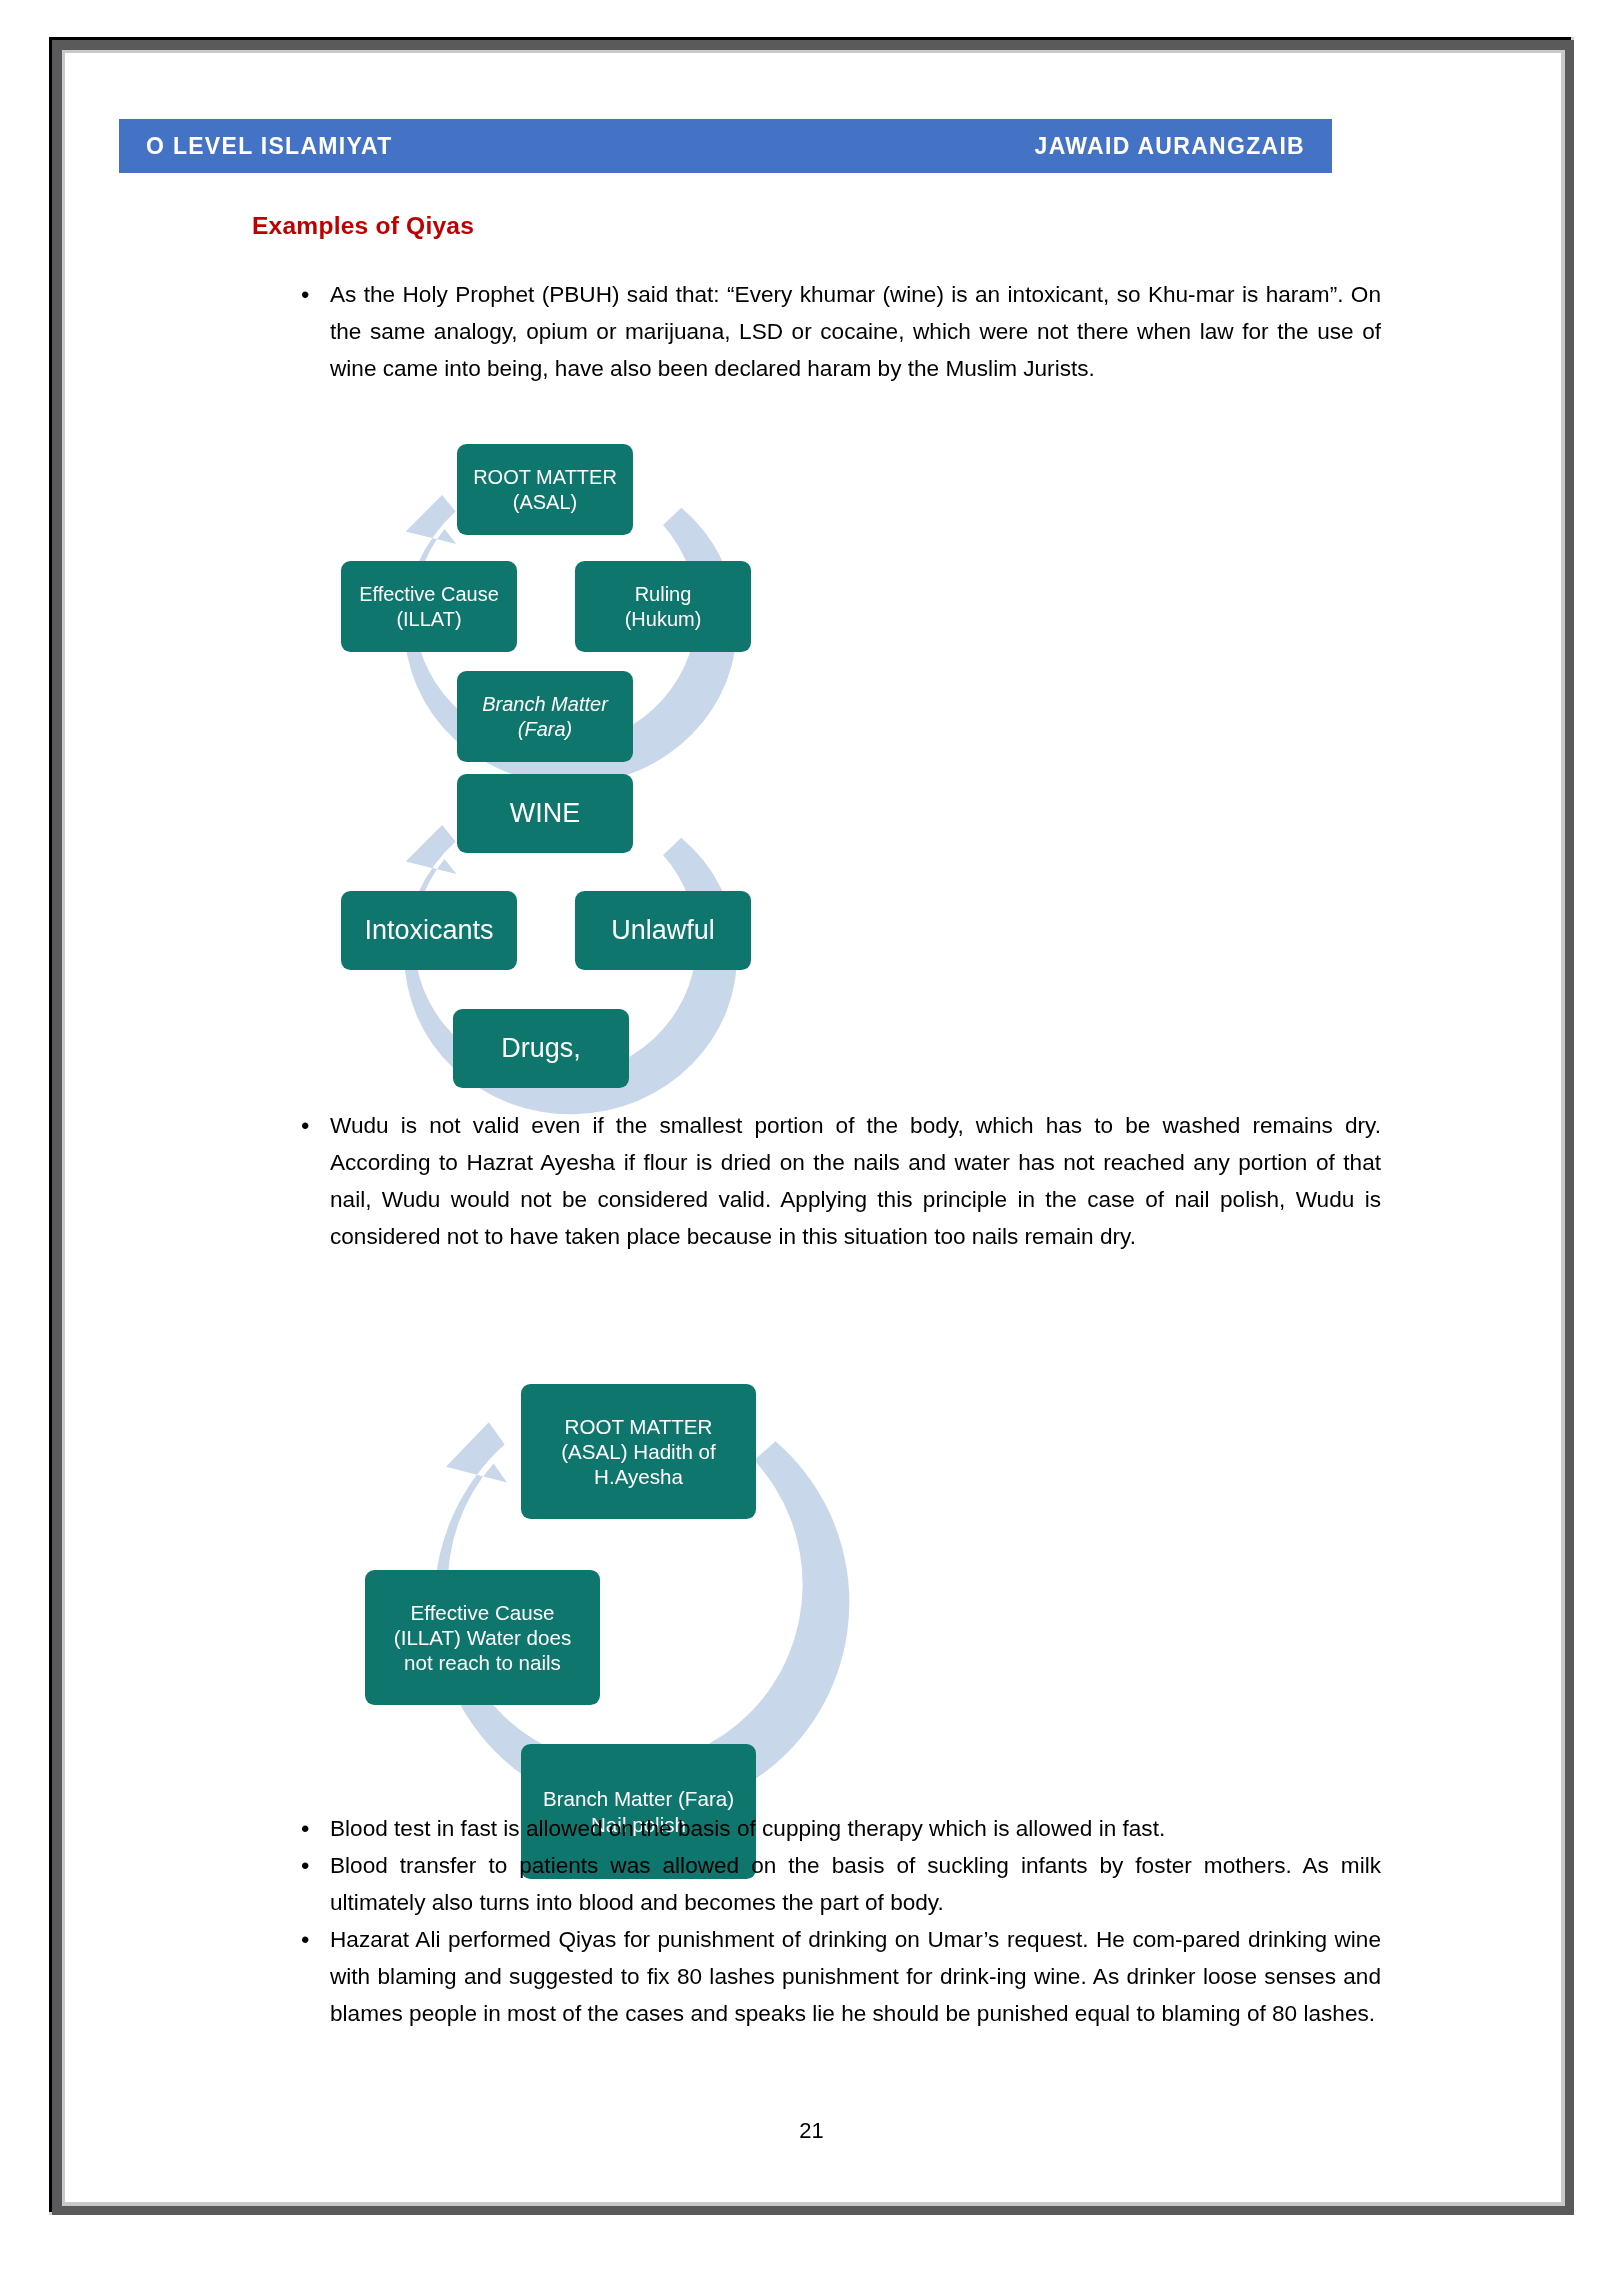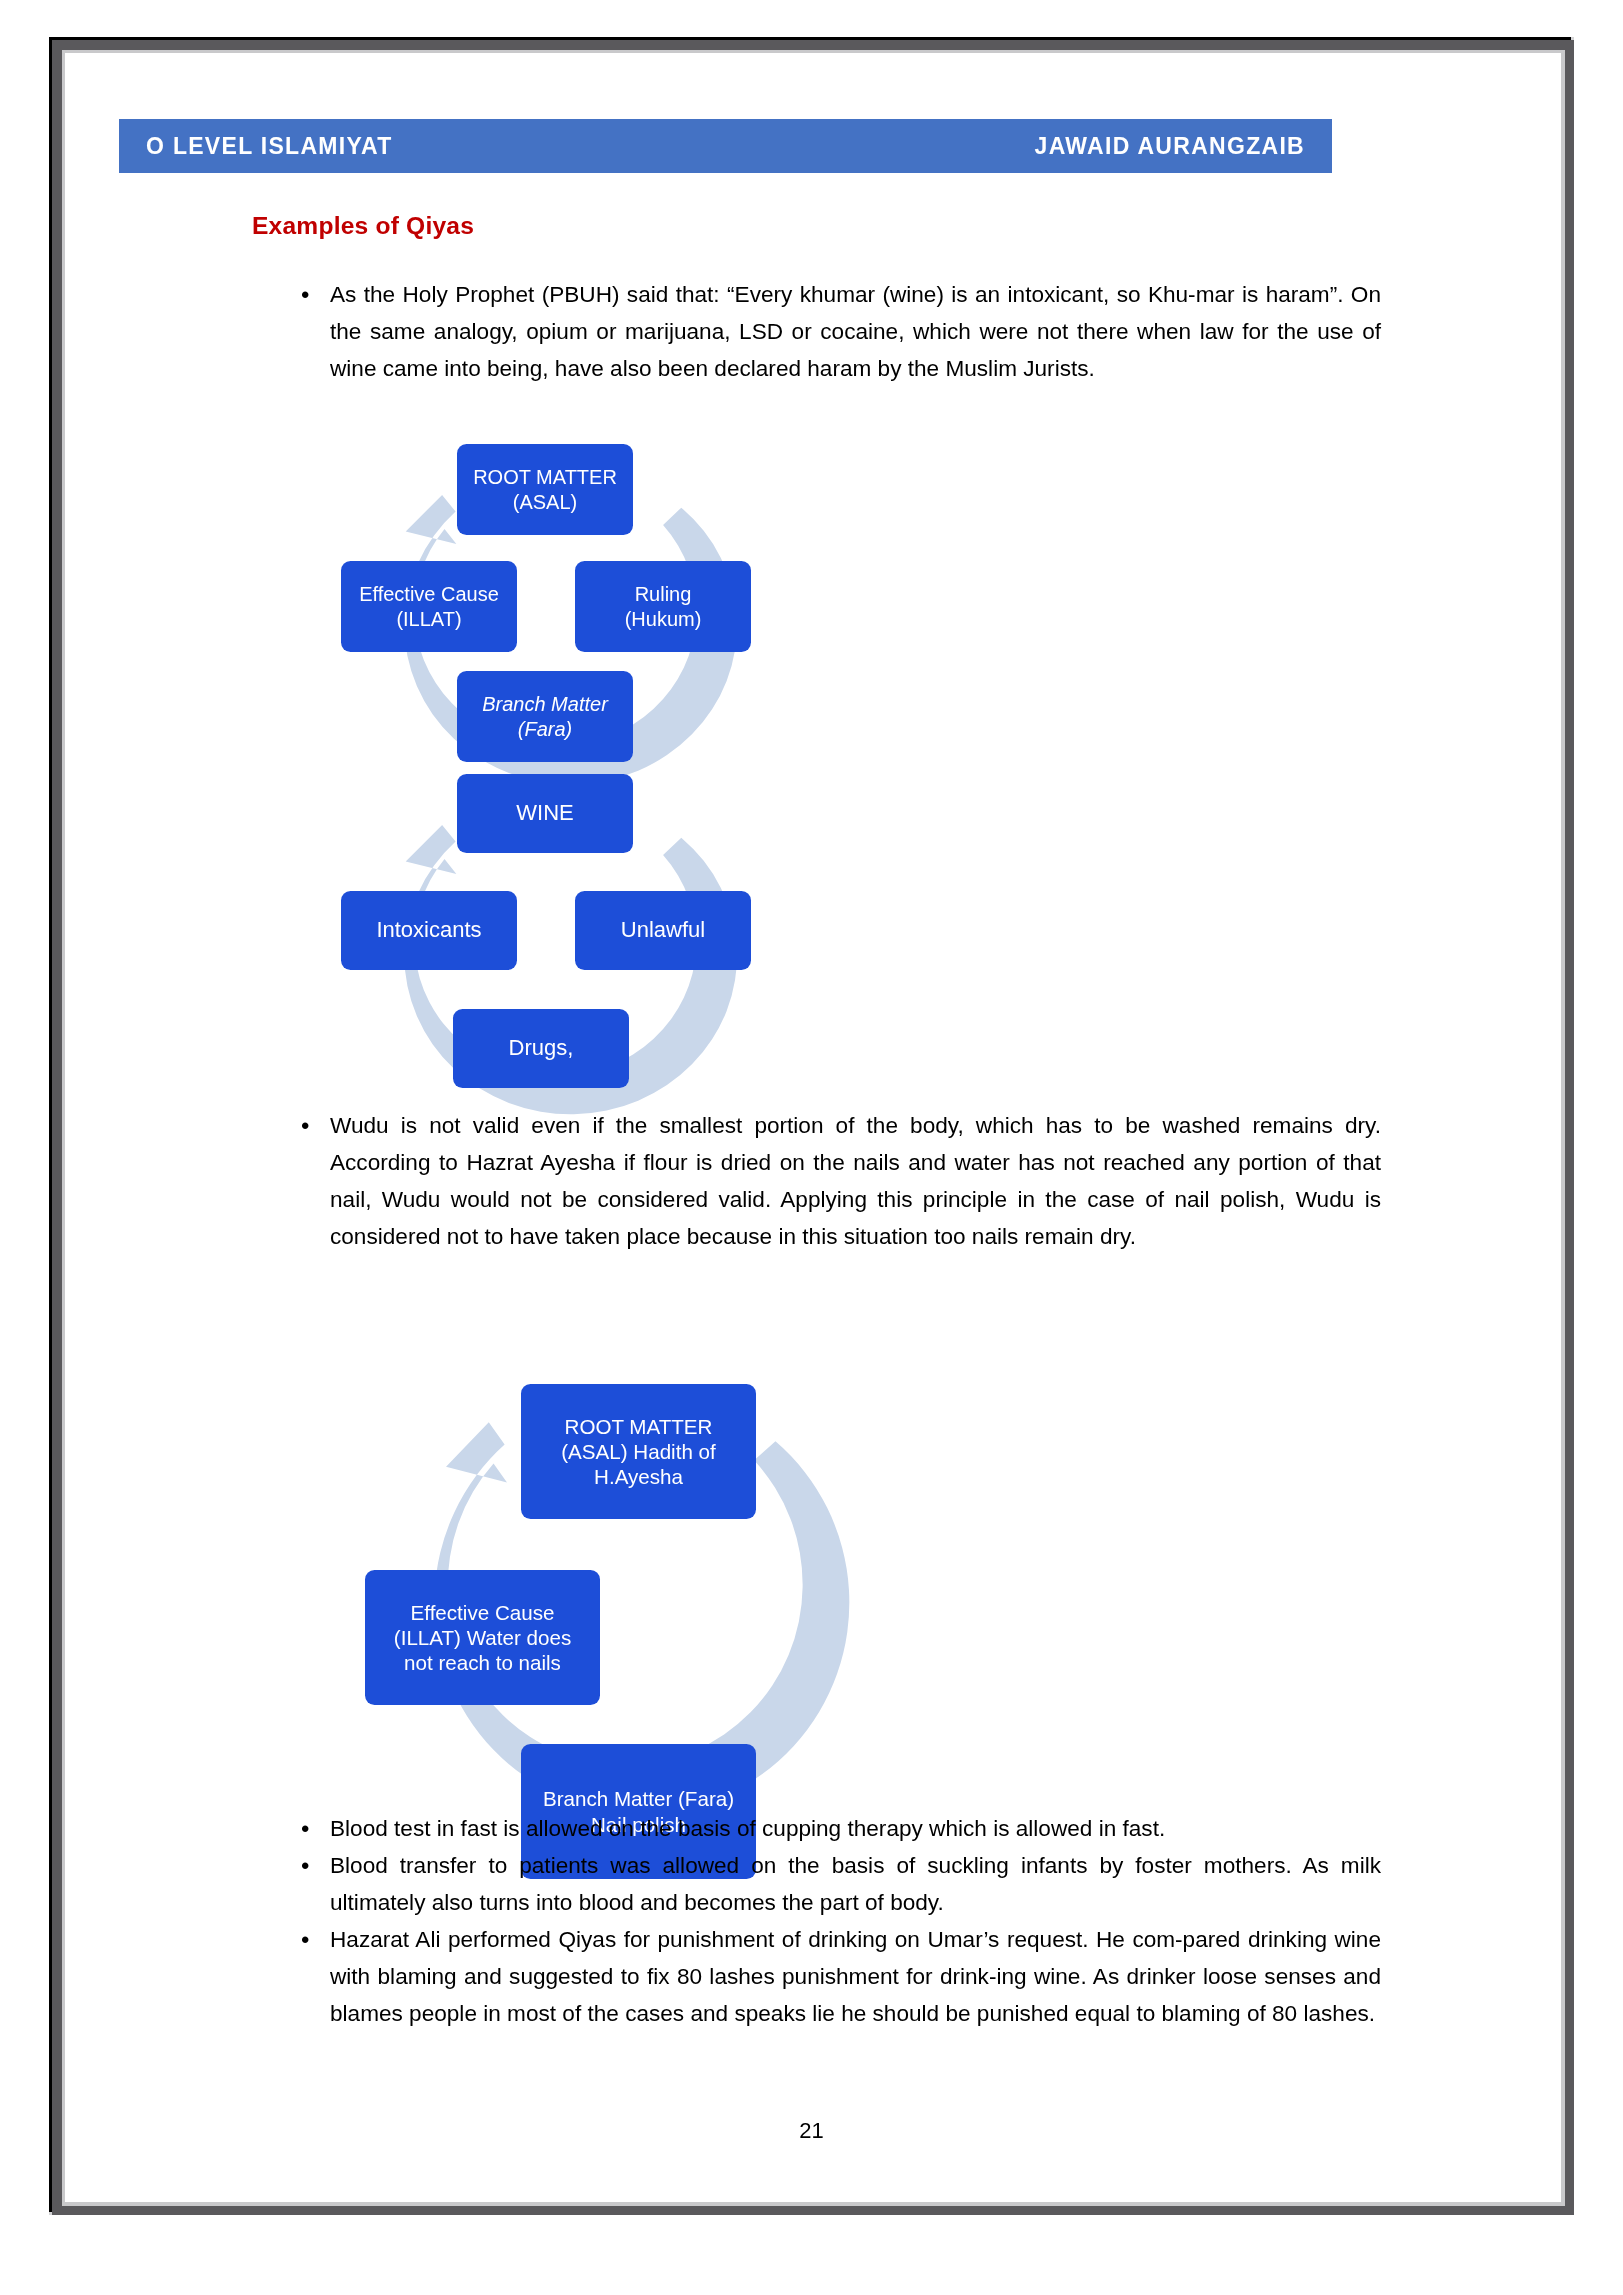--- a/index.html
+++ b/index.html
@@ -146,21 +146,21 @@
   
   .cycle {
     position: absolute;
   }
   .cycle-ring {
     position: absolute;
     left: 0; top: 0;
   }
   .node {
     position: absolute;
-    background: #1d4ed8;
+    background: #0f766e;
     color: #ffffff;
     border-radius: 9.5px;
     display: flex;
     flex-direction: column;
     align-items: center;
     justify-content: center;
     text-align: center;
     box-sizing: border-box;
     line-height: 1.22;
   }
@@ -169,21 +169,21 @@
   
   #cycle-1 { left: 317px; top: 436px; width: 491px; height: 365px; }
   #cycle-1 .node { font-size: 20px; }
   #c1-top   { left: 140px; top: 8px;  width: 176px; height: 91px; }
   #c1-right { left: 258px; top: 125px; width: 176px; height: 91px; }
   #c1-bot   { left: 140px; top: 235px; width: 176px; height: 91px; font-style: italic; }
   #c1-left  { left: 24px;  top: 125px; width: 176px; height: 91px; }
 
   
   #cycle-2 { left: 317px; top: 766px; width: 491px; height: 365px; }
-  #cycle-2 .node { font-size: 22px; }
+  #cycle-2 .node { font-size: 27px; }
   #c2-top   { left: 140px; top: 8px;  width: 176px; height: 79px; }
   #c2-right { left: 258px; top: 125px; width: 176px; height: 79px; }
   #c2-bot   { left: 136px; top: 243px; width: 176px; height: 79px; }
   #c2-left  { left: 24px;  top: 125px; width: 176px; height: 79px; }
 
   
   #cycle-3 { left: 341px; top: 1340px; width: 587px; height: 491px; }
   #cycle-3 .node { font-size: 20.6px; }
   #c3-top   { left: 180px; top: 44px;  width: 235px; height: 135px; }
   #c3-right { left: 334px; top: 230px; width: 235px; height: 135px; }

